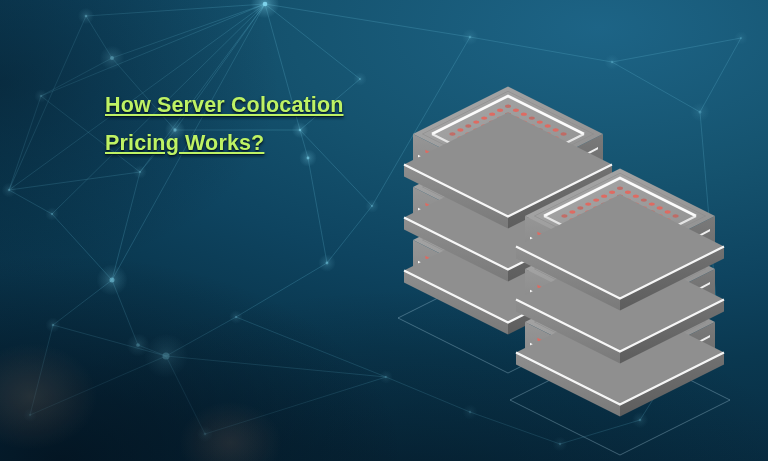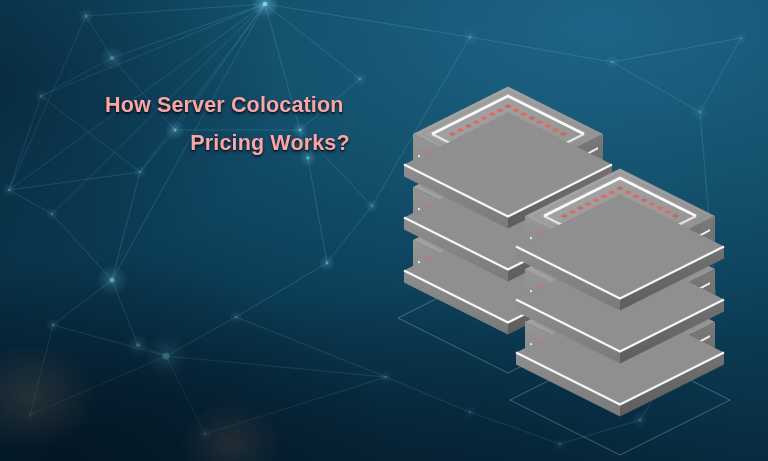--- a/index.html
+++ b/index.html
@@ -26,25 +26,25 @@
   .bg-net{position:absolute;inset:0;}
   .bg-warm{position:absolute;inset:0;
     background:
       radial-gradient(12% 16% at 4% 86%,rgba(182,118,70,.18) 0%,rgba(182,118,70,0) 72%),
       radial-gradient(9% 12% at 30% 96%,rgba(176,106,62,.16) 0%,rgba(176,106,62,0) 74%),
       radial-gradient(7% 10% at 63% 60%,rgba(168,100,66,.11) 0%,rgba(168,100,66,0) 76%);
     mix-blend-mode:screen;pointer-events:none;}
 
   
   .headline{position:absolute;left:105px;top:86px;width:330px;
-    color:#fca5a5;font-weight:700;font-size:21.5px;line-height:38px;
+    color:#bef264;font-weight:700;font-size:21.5px;line-height:38px;
     letter-spacing:.15px;
     text-shadow:0 2px 3px rgba(0,12,22,.72), 0 1px 1px rgba(0,10,20,.55);
-    white-space:nowrap;}
-  .headline .l2{display:block;text-align:center;}
+    white-space:nowrap;text-decoration:underline;}
+  .headline .l2{display:block;}
 
   
   #servers{position:absolute;left:0;top:0;width:768px;height:461px;}
 </style>
 </head>
 <body>
 
 <div id="stage">
 
   <div class="bg-base"></div>

